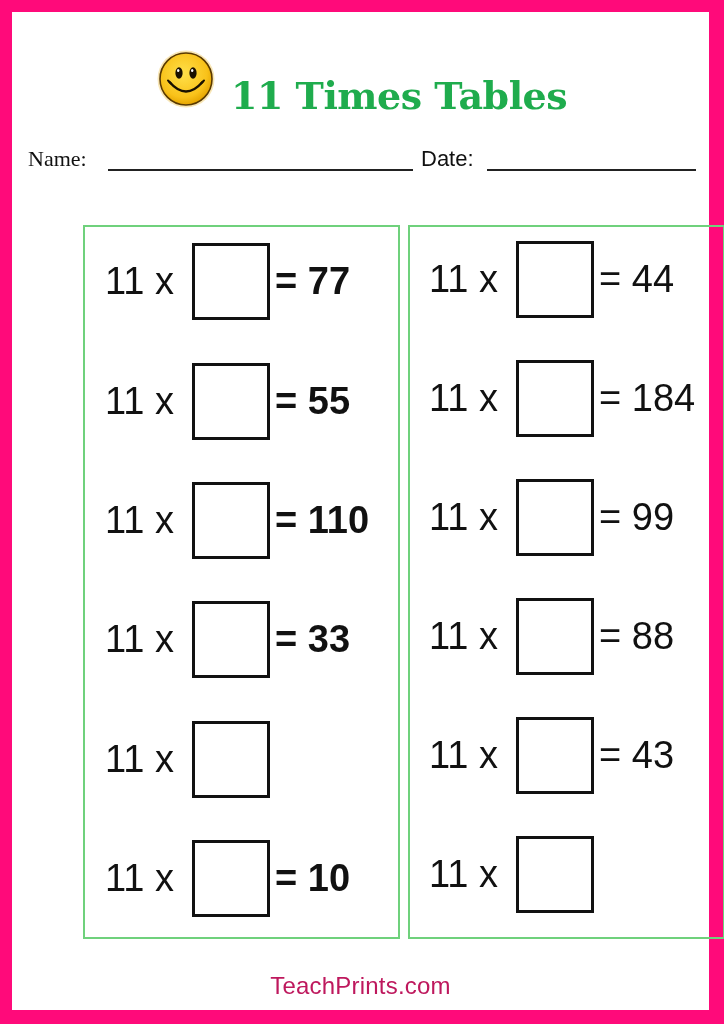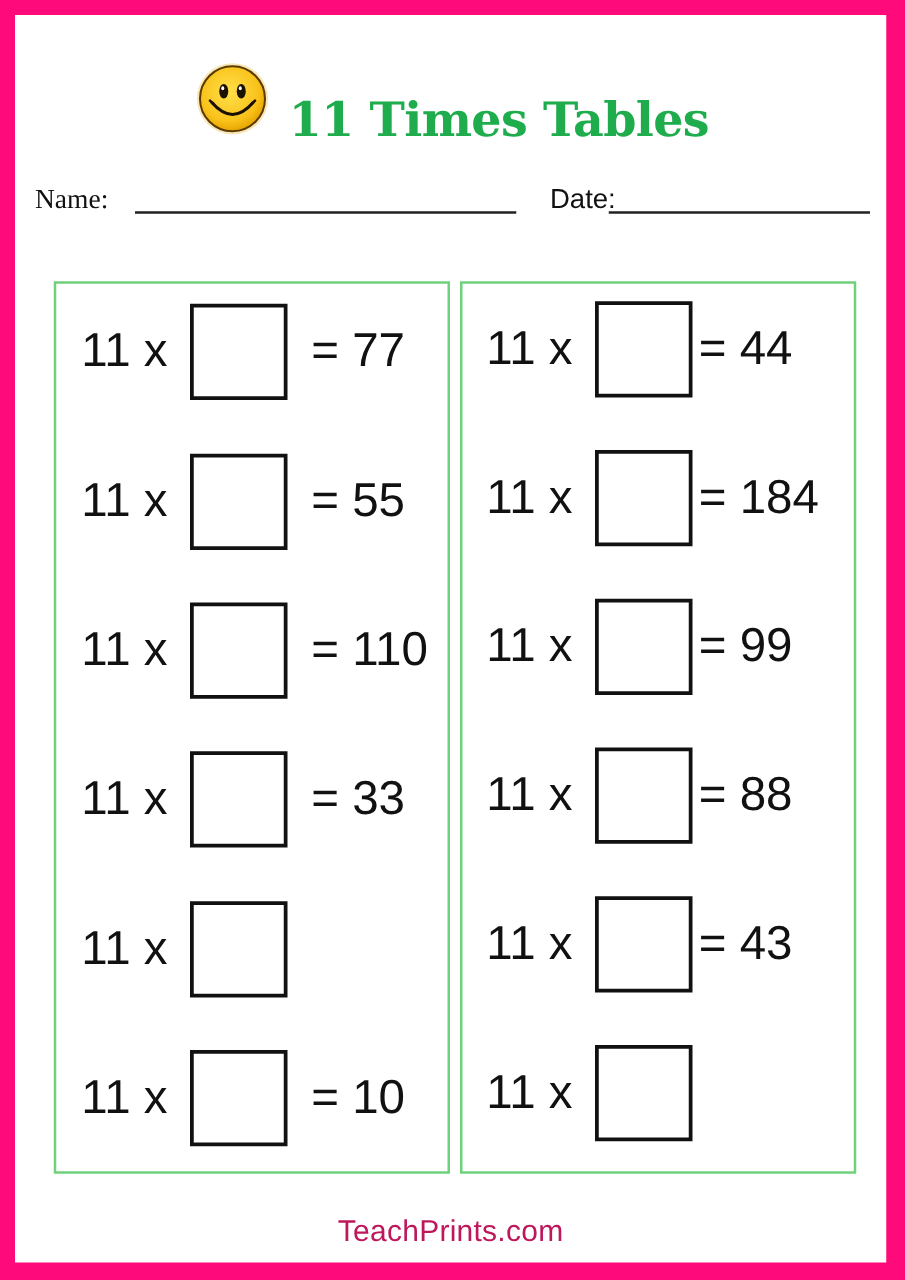--- a/index.html
+++ b/index.html
@@ -35,36 +35,37 @@
     
     .label {
       position: absolute;
       top: 134px;
       font-size: 22px;
       line-height: 26px;
       color: #111;
       white-space: nowrap;
     }
     .label.name { left: 16px; font-family: Liberation Serif, serif; }
-    .label.date { left: 428px; }
+    .label.date { left: 409px; }
     .blank-line {
       position: absolute;
       top: 157px;
       height: 2px;
       background: #222;
     }
     .blank-line.name { left: 96px; width: 305px; }
     .blank-line.date { left: 475px; width: 209px; }
 
     
     .panel {
       position: absolute;
       top: 213px;
       height: 714px;
       border: 2.5px solid #6fd17c;
+      margin-left: 40px;
     }
     .panel.left  { left: 31px;  width: 317px; }
     .panel.right { left: 356px; width: 317px; }
 
     .problem {
       position: absolute;
       left: 0;
       width: 100%;
       height: 80px;
     }
@@ -90,21 +91,21 @@
     .panel.right .answer-box { left: 106px; }
 
     .p-rhs {
       position: absolute;
       top: 16px;
       font-size: 38px;
       line-height: 44px;
       color: #111;
       white-space: nowrap;
     }
-    .panel.left  .p-rhs { left: 204px; }
+    .panel.left  .p-rhs { left: 190px; font-weight: bold; }
     .panel.right .p-rhs { left: 189px; }
 
     
     .footer {
       position: absolute;
       left: 0; width: 100%;
       top: 961px;
       text-align: center;
       font-family: Liberation Sans, sans-serif;
       font-size: 24px;

